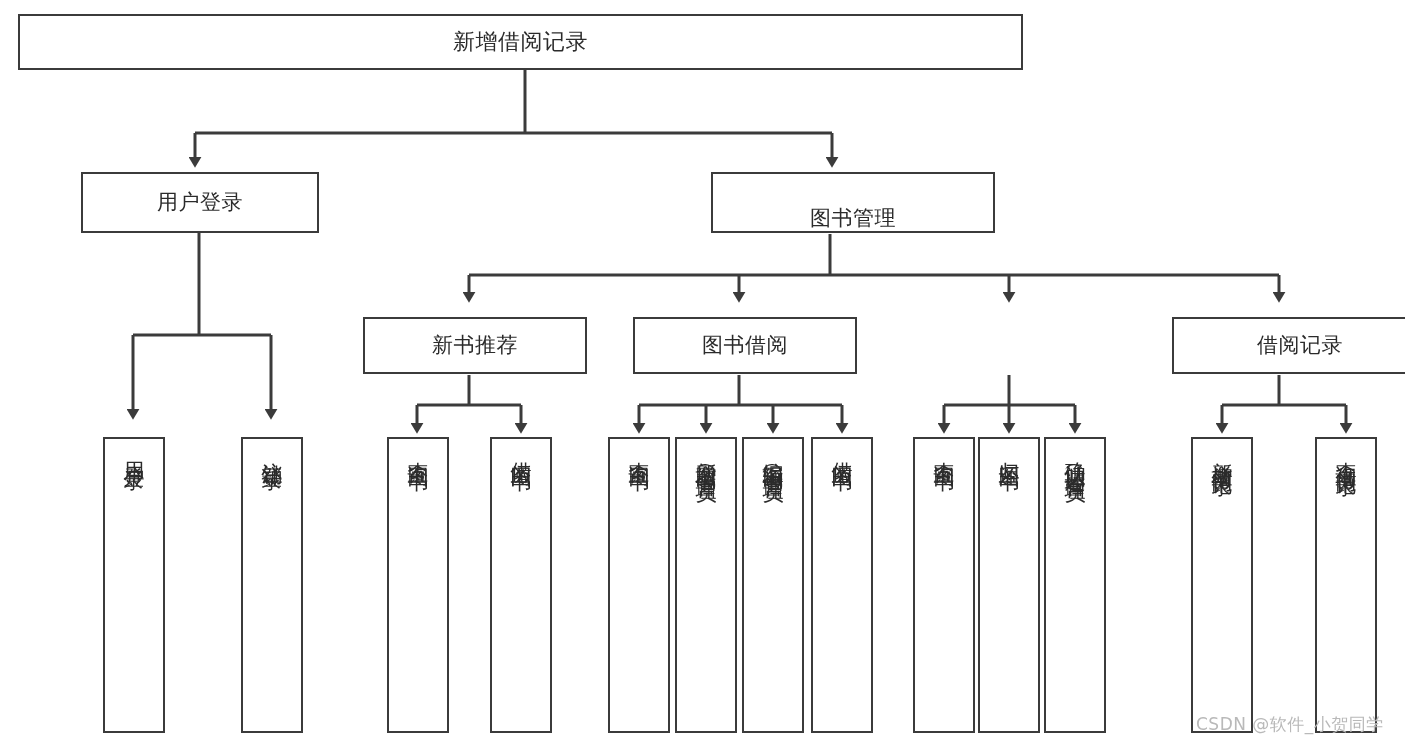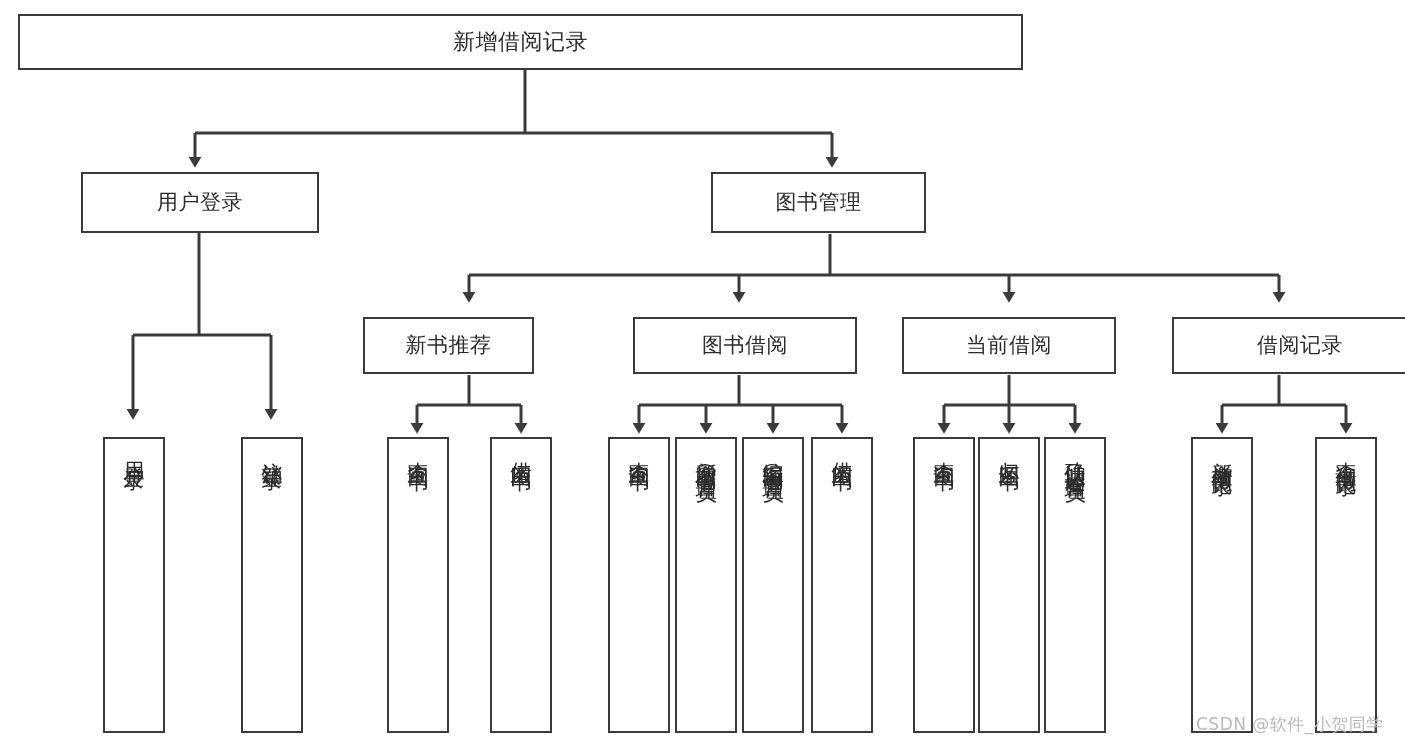--- a/index.html
+++ b/index.html
@@ -108,32 +108,29 @@
     </g>
   </svg>
 
   <div class="node h root" style="left:18px;top:14px;width:1005px;height:56px;">
     <span class="lbl">新增借阅记录</span>
   </div>
 
   <div class="node h" style="left:81px;top:172px;width:238px;height:61px;">
     <span class="lbl">用户登录</span>
   </div>
-  <div class="node h" style="left:711px;top:172px;width:215px;height:61px;">
+  <div class="node h" style="left:711px;top:172px;width:284px;height:61px;align-items:flex-end;">
     <span class="lbl">图书管理</span>
   </div>
 
-  <div class="node h" style="left:363px;top:317px;width:171px;height:57px;">
+  <div class="node h" style="left:363px;top:317px;width:224px;height:57px;">
     <span class="lbl">新书推荐</span>
   </div>
   <div class="node h" style="left:633px;top:317px;width:224px;height:57px;">
     <span class="lbl">图书借阅</span>
-  </div>
-  <div class="node h" style="left:902px;top:317px;width:214px;height:57px;">
-    <span class="lbl">当前借阅</span>
   </div>
   <div class="node h" style="left:1172px;top:317px;width:256px;height:57px;">
     <span class="lbl">借阅记录</span>
   </div>
 
   <div class="node v" style="left:103px;top:437px;width:62px;height:296px;">
     <span class="lbl">用户登录</span>
   </div>
   <div class="node v" style="left:241px;top:437px;width:62px;height:296px;">
     <span class="lbl">注销登录</span>

